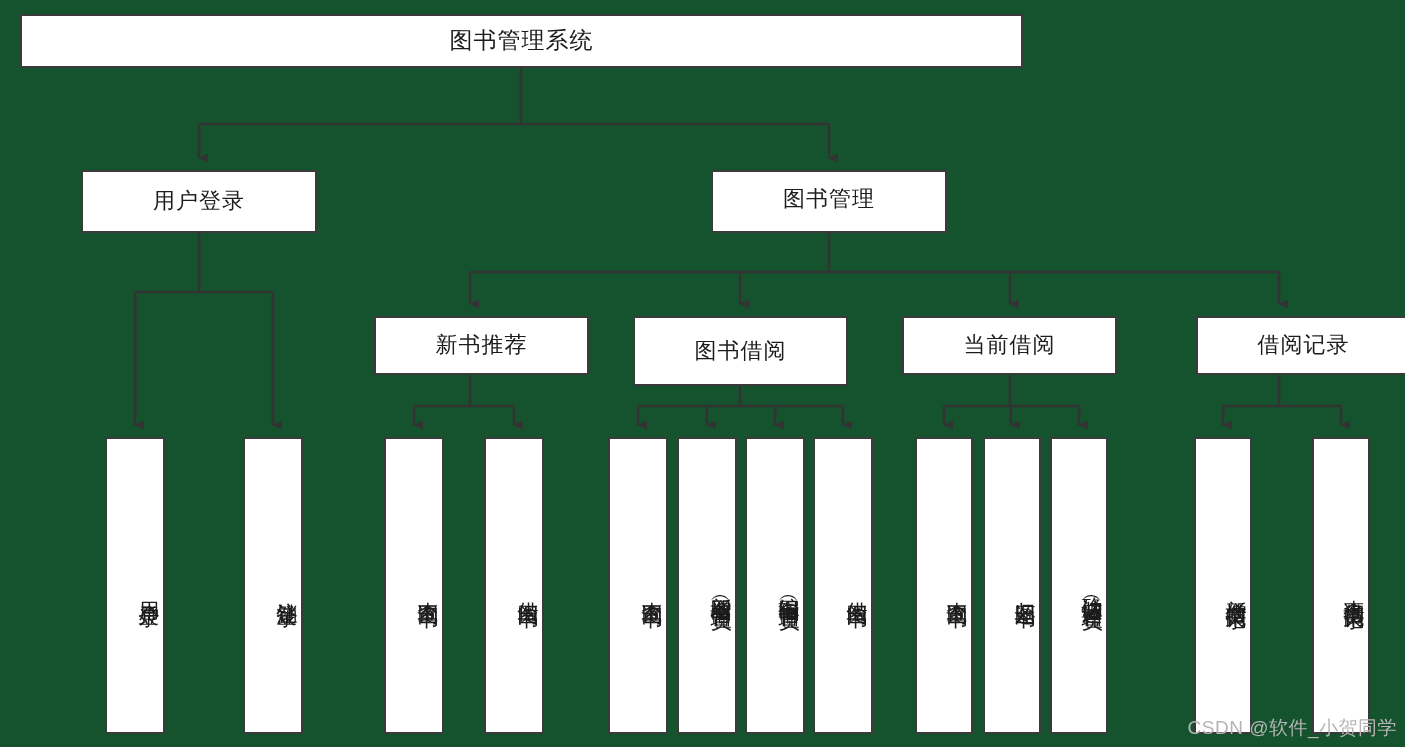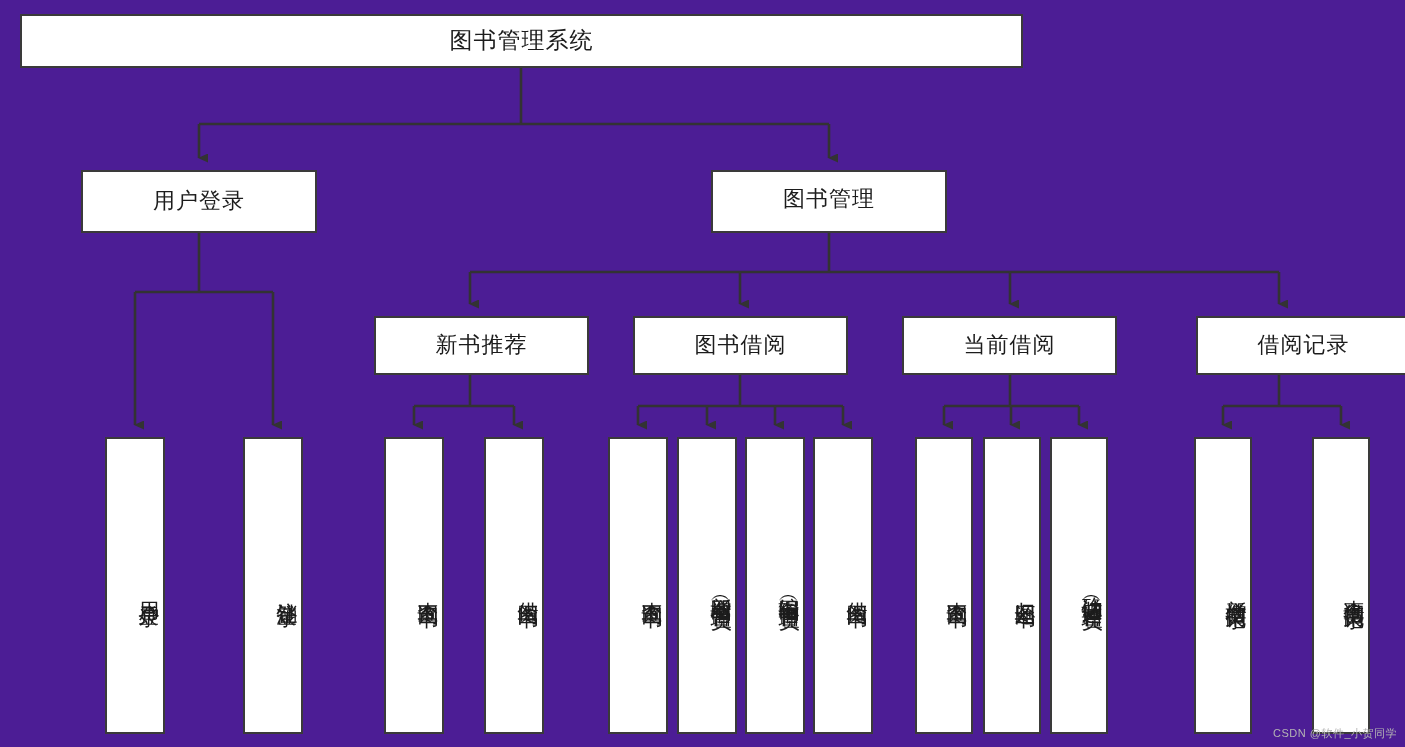--- a/index.html
+++ b/index.html
@@ -10,21 +10,21 @@
   body {
     width: 1405px;
     height: 747px;
     font-family: "Liberation Sans", "DejaVu Sans", sans-serif;
     overflow: hidden;
   }
   #diagram-root {
     position: relative;
     width: 1405px;
     height: 747px;
-    background: #4c1d95;
+    background: #14532d;
   }
   svg.connectors {
     position: absolute;
     left: 0;
     top: 0;
     width: 1405px;
     height: 747px;
     pointer-events: none;
   }
   .node {
@@ -59,21 +59,21 @@
     text-align: start;
     white-space: nowrap;
   }
   .node.root {
     font-size: 23px;
   }
   .watermark {
     position: absolute;
     right: 8px;
     bottom: 6px;
-    font-size: 11px;
+    font-size: 19px;
     color: #b4b4b4;
     letter-spacing: 0.5px;
     user-select: none;
     white-space: nowrap;
   }
 </style>
 </head>
 <body>
 
 <div id="diagram-root">
@@ -128,21 +128,21 @@
       <path d="M1341,406 L1341,425" marker-end="url(#arrow)"></path>
     </g>
   </svg>
 
   <div class="node horizontal root" style="left:20px; top:14px; width:1003px; height:54px;">图书管理系统</div>
 
   <div class="node horizontal" style="left:81px; top:170px; width:236px; height:63px;">用户登录</div>
   <div class="node horizontal" style="left:711px; top:170px; width:236px; height:63px;font-family:Liberation Mono, monospace;">图书管理</div>
 
   <div class="node horizontal" style="left:374px; top:316px; width:215px; height:59px;">新书推荐</div>
-  <div class="node horizontal" style="left:633px; top:316px; width:215px; height:59px;">图书借阅</div>
+  <div class="node horizontal" style="left:633px; top:316px; width:215px; height:70px;">图书借阅</div>
   <div class="node horizontal" style="left:902px; top:316px; width:215px; height:59px;">当前借阅</div>
   <div class="node horizontal" style="left:1172px; top:316px; width:215px; height:59px;margin-left:24px;">借阅记录</div>
 
   <div class="node vertical" style="left:105px; top:437px; width:60px; height:297px;">
     <span class="vtext">用户登录</span>
   </div>
   <div class="node vertical" style="left:243px; top:437px; width:60px; height:297px;">
     <span class="vtext">注销登录</span>
   </div>
 

